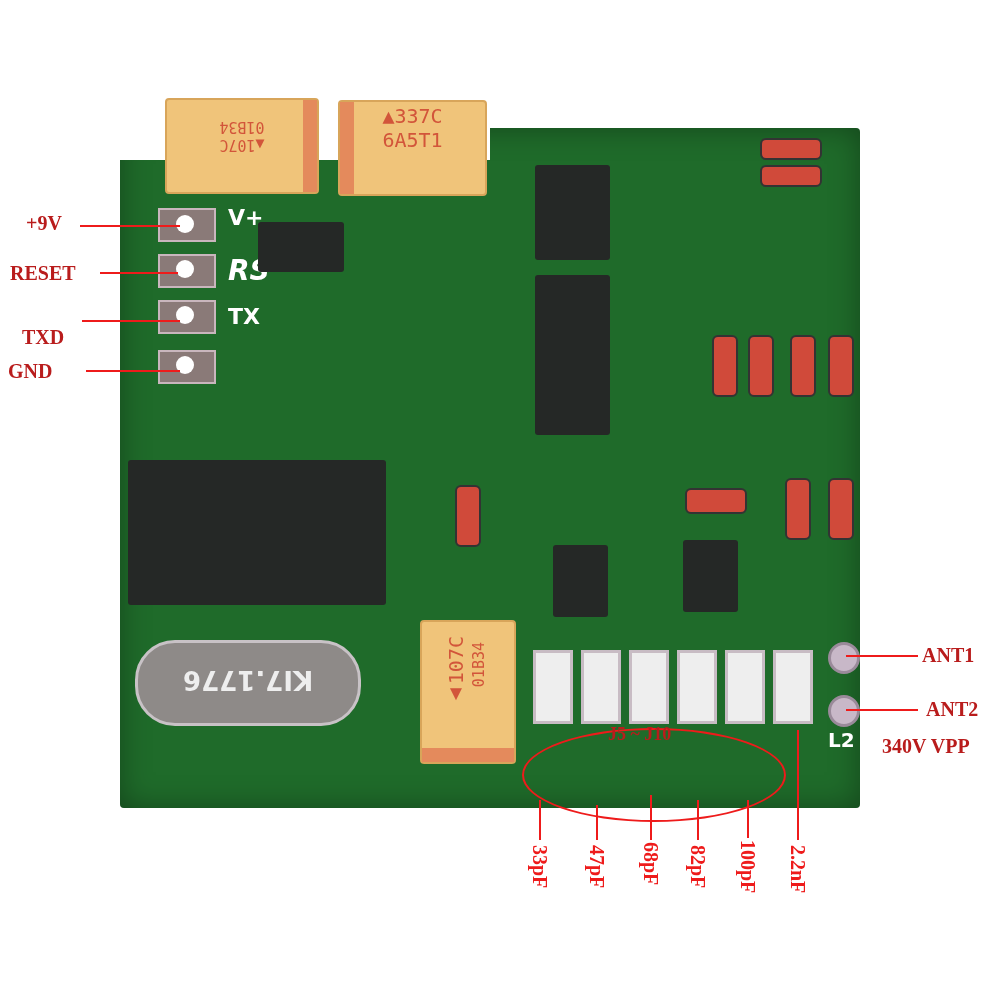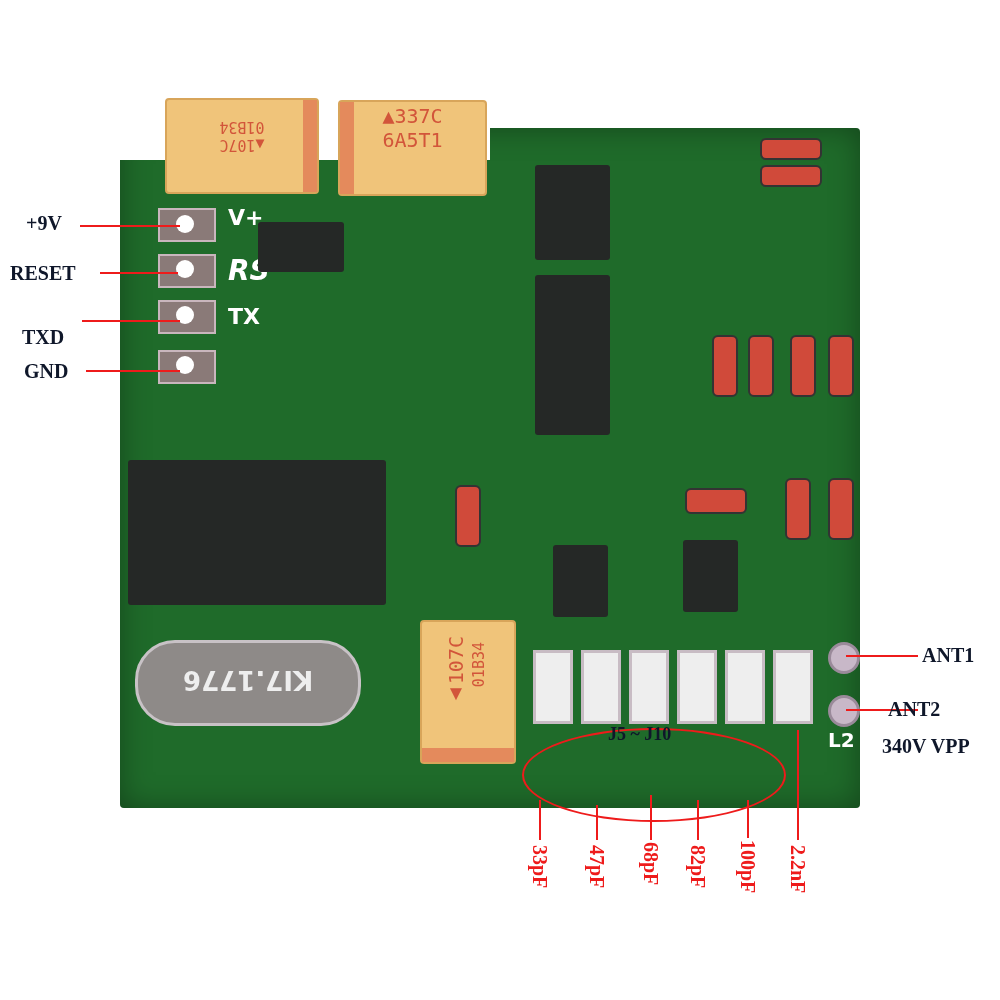--- a/index.html
+++ b/index.html
@@ -9,21 +9,21 @@
   .cap-tan{position:absolute;background:#f0c47a;border:2px solid #d8a55a;border-radius:4px;color:#d2553a;font-family:"DejaVu Sans Mono",monospace;font-size:15px;text-align:center;}
   .cap-tan .band{position:absolute;top:0;bottom:0;width:14px;background:#e48a5c;}
   .ic{position:absolute;background:#252826;border-radius:3px;}
   .pad{position:absolute;background:#8a7a78;border:2px solid #c9b6bd;}
   .hole{position:absolute;width:18px;height:18px;border-radius:50%;background:#fff;}
   .silk{position:absolute;color:#fff;font-family:"DejaVu Sans",sans-serif;font-weight:bold;font-size:15px;}
   .diode{position:absolute;background:#d04a3a;border:2px solid #333;border-radius:6px;}
   .crystal{position:absolute;left:135px;top:640px;width:220px;height:80px;background:#8e8a88;border-radius:40px;border:3px solid #c8c2c6;color:#eee;font-family:"DejaVu Sans",sans-serif;font-weight:bold;font-size:26px;text-align:center;line-height:74px;transform:rotate(0deg);}
   .crystal span{display:inline-block;transform:rotate(180deg);}
   .capbank{position:absolute;background:#eee;border:3px solid #c8bcc4;}
-  .label{position:absolute;color:#0f172a;font-weight:bold;font-size:20px;font-family:"Liberation Serif",serif;white-space:nowrap;}
+  .label{position:absolute;color:#b91c1c;font-weight:bold;font-size:20px;font-family:"Liberation Serif",serif;white-space:nowrap;}
   .line{position:absolute;background:#ee1b1b;}
   .vlabel{position:absolute;color:#ee1b1b;font-weight:bold;font-size:20px;writing-mode:vertical-rl;white-space:nowrap;}
   .ant-hole{position:absolute;width:26px;height:26px;border-radius:50%;background:#c8b8c8;border:3px solid #9a8a9a;}
   .ellipse{position:absolute;left:522px;top:728px;width:260px;height:90px;border:2px solid #ee1b1b;border-radius:50%;}
 </style>
 </head>
 <body>
 
 <div class="pcb"></div>
 <div class="pcb-top-cut"></div>
@@ -98,27 +98,27 @@
 
 <div class="ellipse"></div>
 <div class="label" style="left:608px;top:724px;font-size:18px;">J5 ~ J10</div>
 
 <div class="label" style="left:26px;top:212px;">+9V</div>
 <div class="line" style="left:80px;top:225px;width:100px;height:2px;"></div>
 <div class="label" style="left:10px;top:262px;">RESET</div>
 <div class="line" style="left:100px;top:272px;width:78px;height:2px;"></div>
 <div class="label" style="left:22px;top:326px;">TXD</div>
 <div class="line" style="left:82px;top:320px;width:98px;height:2px;"></div>
-<div class="label" style="left:24px;top:360px;">GND</div>
+<div class="label" style="left:8px;top:360px;">GND</div>
 <div class="line" style="left:86px;top:370px;width:94px;height:2px;"></div>
 
 <div class="line" style="left:846px;top:655px;width:72px;height:2px;"></div>
 <div class="label" style="left:922px;top:644px;">ANT1</div>
 <div class="line" style="left:846px;top:709px;width:72px;height:2px;"></div>
-<div class="label" style="left:888px;top:698px;text-align:center;">ANT2</div>
+<div class="label" style="left:926px;top:698px;text-align:center;">ANT2</div>
 <div class="label" style="left:882px;top:735px;">340V VPP</div>
 
 <div class="line" style="left:539px;top:800px;width:2px;height:40px;"></div>
 <div class="vlabel" style="left:528px;top:845px;">33pF</div>
 <div class="line" style="left:596px;top:805px;width:2px;height:35px;"></div>
 <div class="vlabel" style="left:585px;top:845px;">47pF</div>
 <div class="line" style="left:650px;top:795px;width:2px;height:45px;"></div>
 <div class="vlabel" style="left:639px;top:842px;">68pF</div>
 <div class="line" style="left:697px;top:800px;width:2px;height:40px;"></div>
 <div class="vlabel" style="left:686px;top:845px;">82pF</div>

